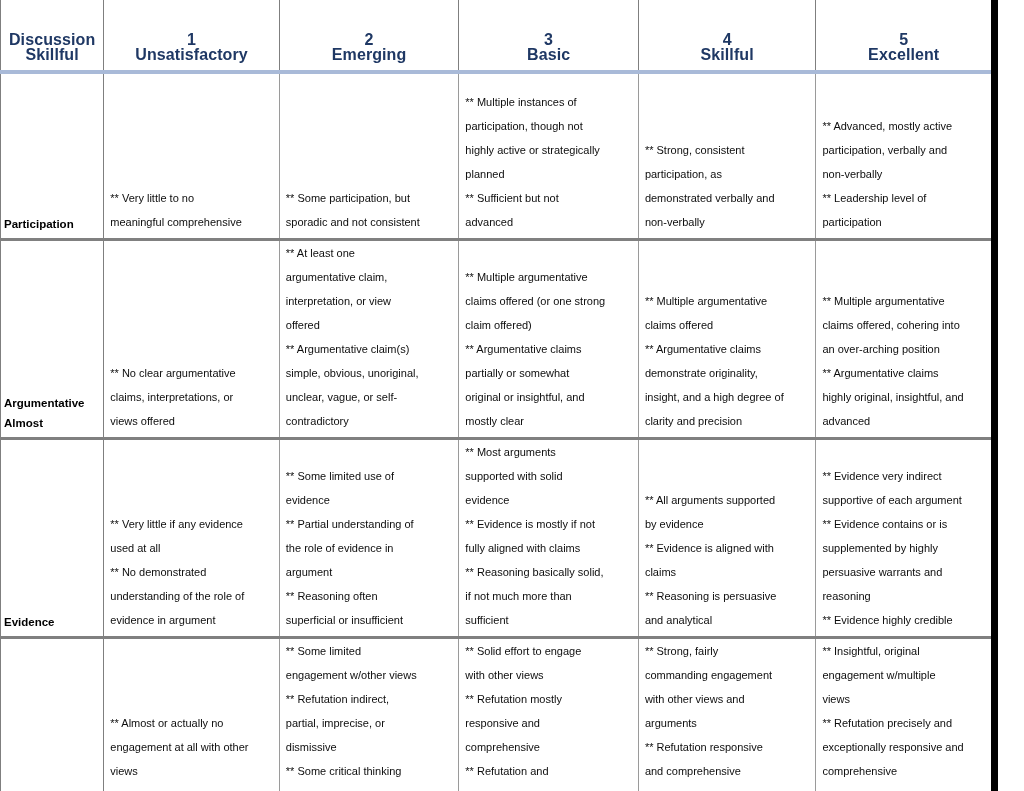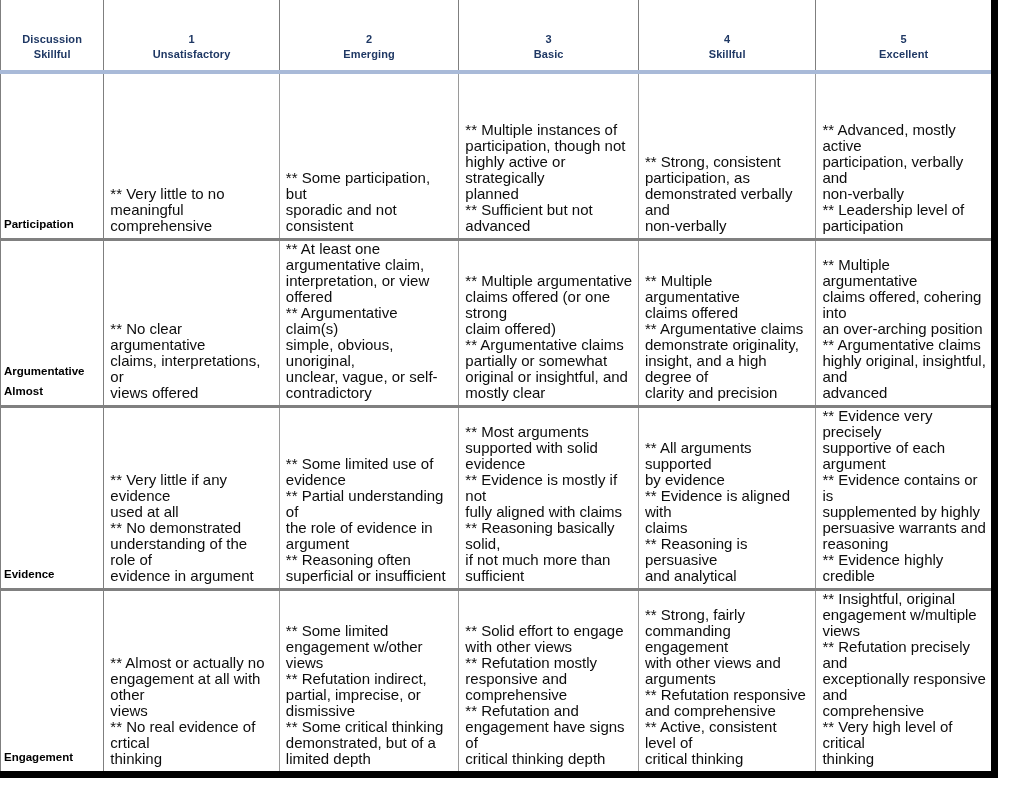--- a/index.html
+++ b/index.html
@@ -47,38 +47,38 @@
   
   thead tr { height: 72px; }
 
   th.head-cell {
     vertical-align: bottom;
     text-align: center;
     padding: 0 6px 8px 6px;
     border-right: 1px solid #7f7f7f;
     border-bottom: 4px solid #a9bad8;
     font-weight: bold;
-    font-size: 11px;
+    font-size: 16px;
     line-height: 15px;
     color: #1f3864;
     letter-spacing: 0.1px;
   }
   th.head-cell:last-child { border-right: none; }
 
   .head-num { display: block; }
   .head-word { display: block; }
 
   
   tbody td {
     vertical-align: bottom;
     border-right: 1px solid #9a9a9a;
     border-bottom: 3px solid #808080;
     padding: 0 5px 4px 6px;
-    font-size: 15px;
-    line-height: 16px;
+    font-size: 11px;
+    line-height: 24px;
     color: #0d0d0d;
     text-align: left;
   }
   tbody td:last-child { border-right: none; }
   tbody tr:last-child td { border-bottom: none; }
 
   td.label-cell {
     font-weight: bold;
     font-size: 11.5px;
     line-height: 20px;
@@ -260,21 +260,21 @@
         </td>
         <td>
           <span class="cell-text">**  All arguments supported
 by evidence
 **  Evidence is aligned with
 claims
 **  Reasoning is persuasive
 and analytical</span>
         </td>
         <td>
-          <span class="cell-text">**  Evidence very precisely
+          <span class="cell-text">**  Evidence very indirect
 supportive of each argument
 **  Evidence contains or is
 supplemented by highly
 persuasive warrants  and
 reasoning
 **  Evidence highly credible</span>
         </td>
       </tr>
 
       <tr class="row-engagement">

